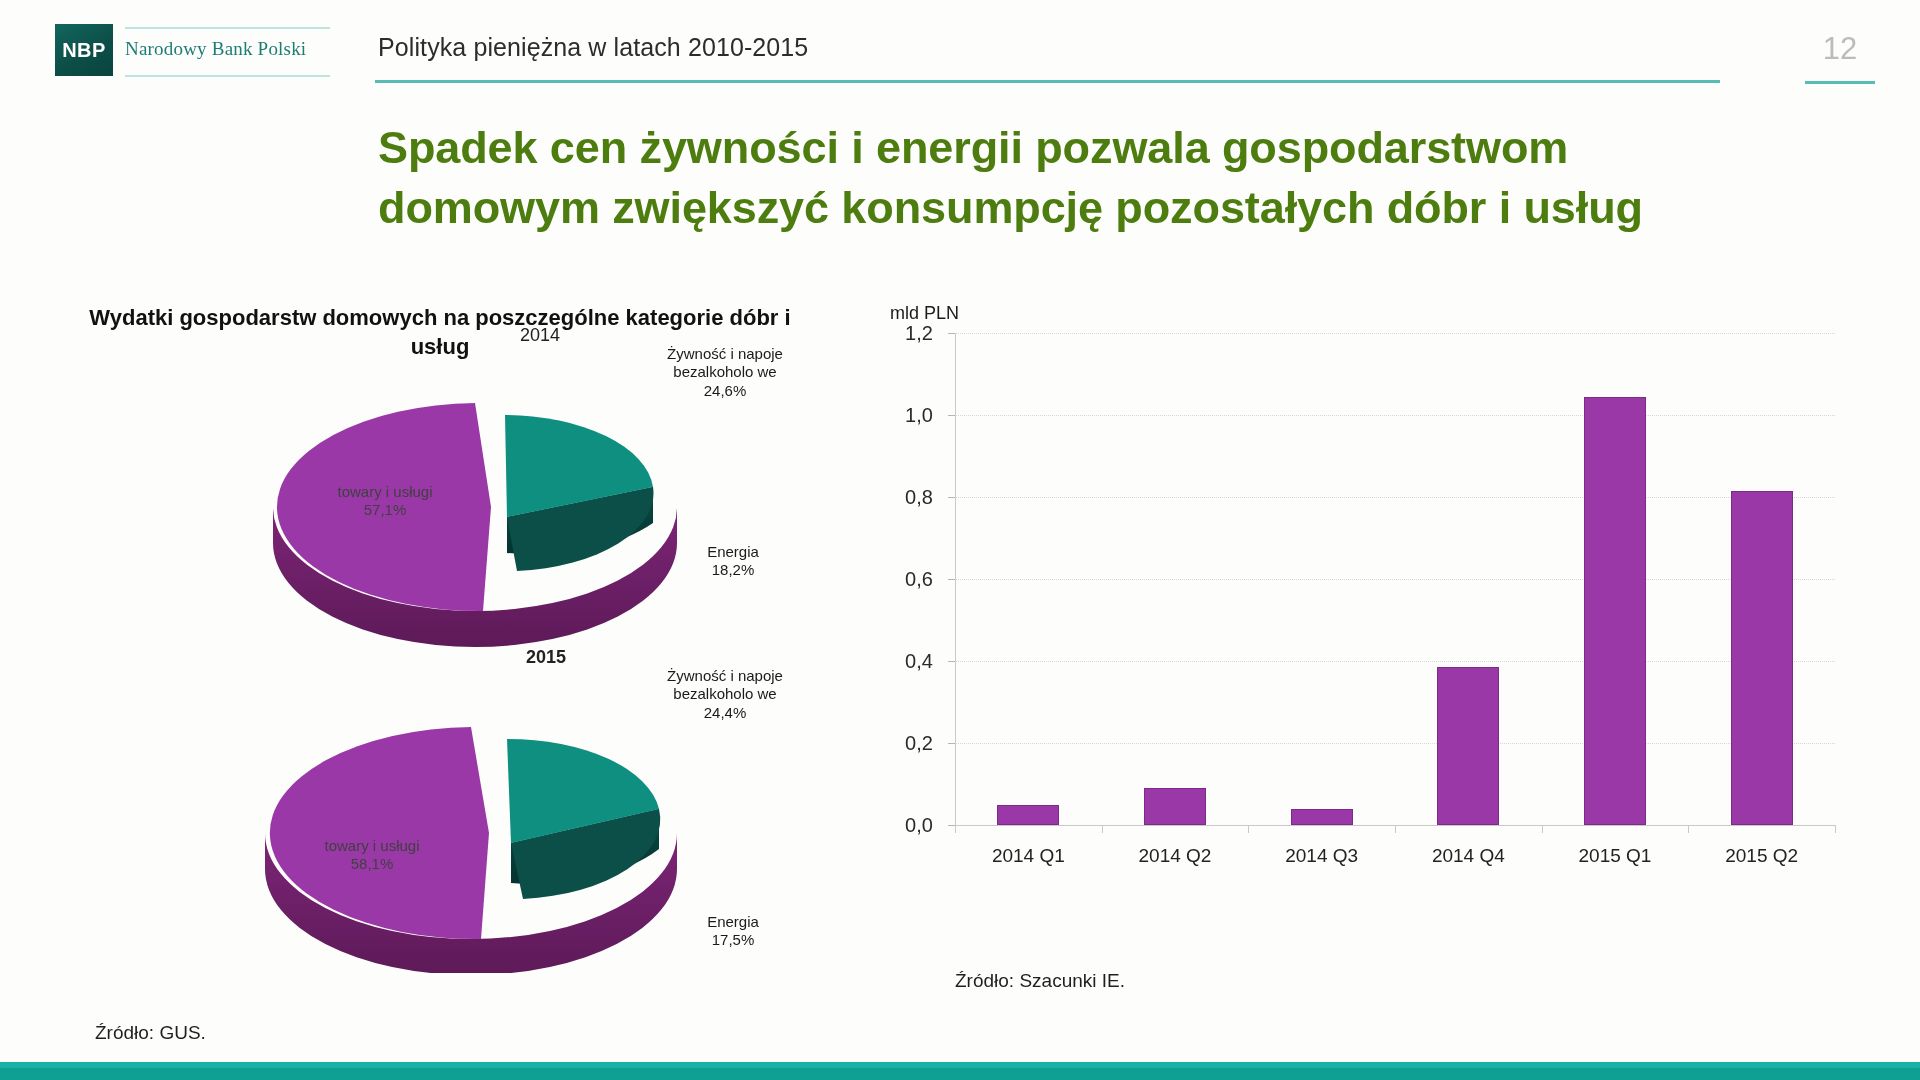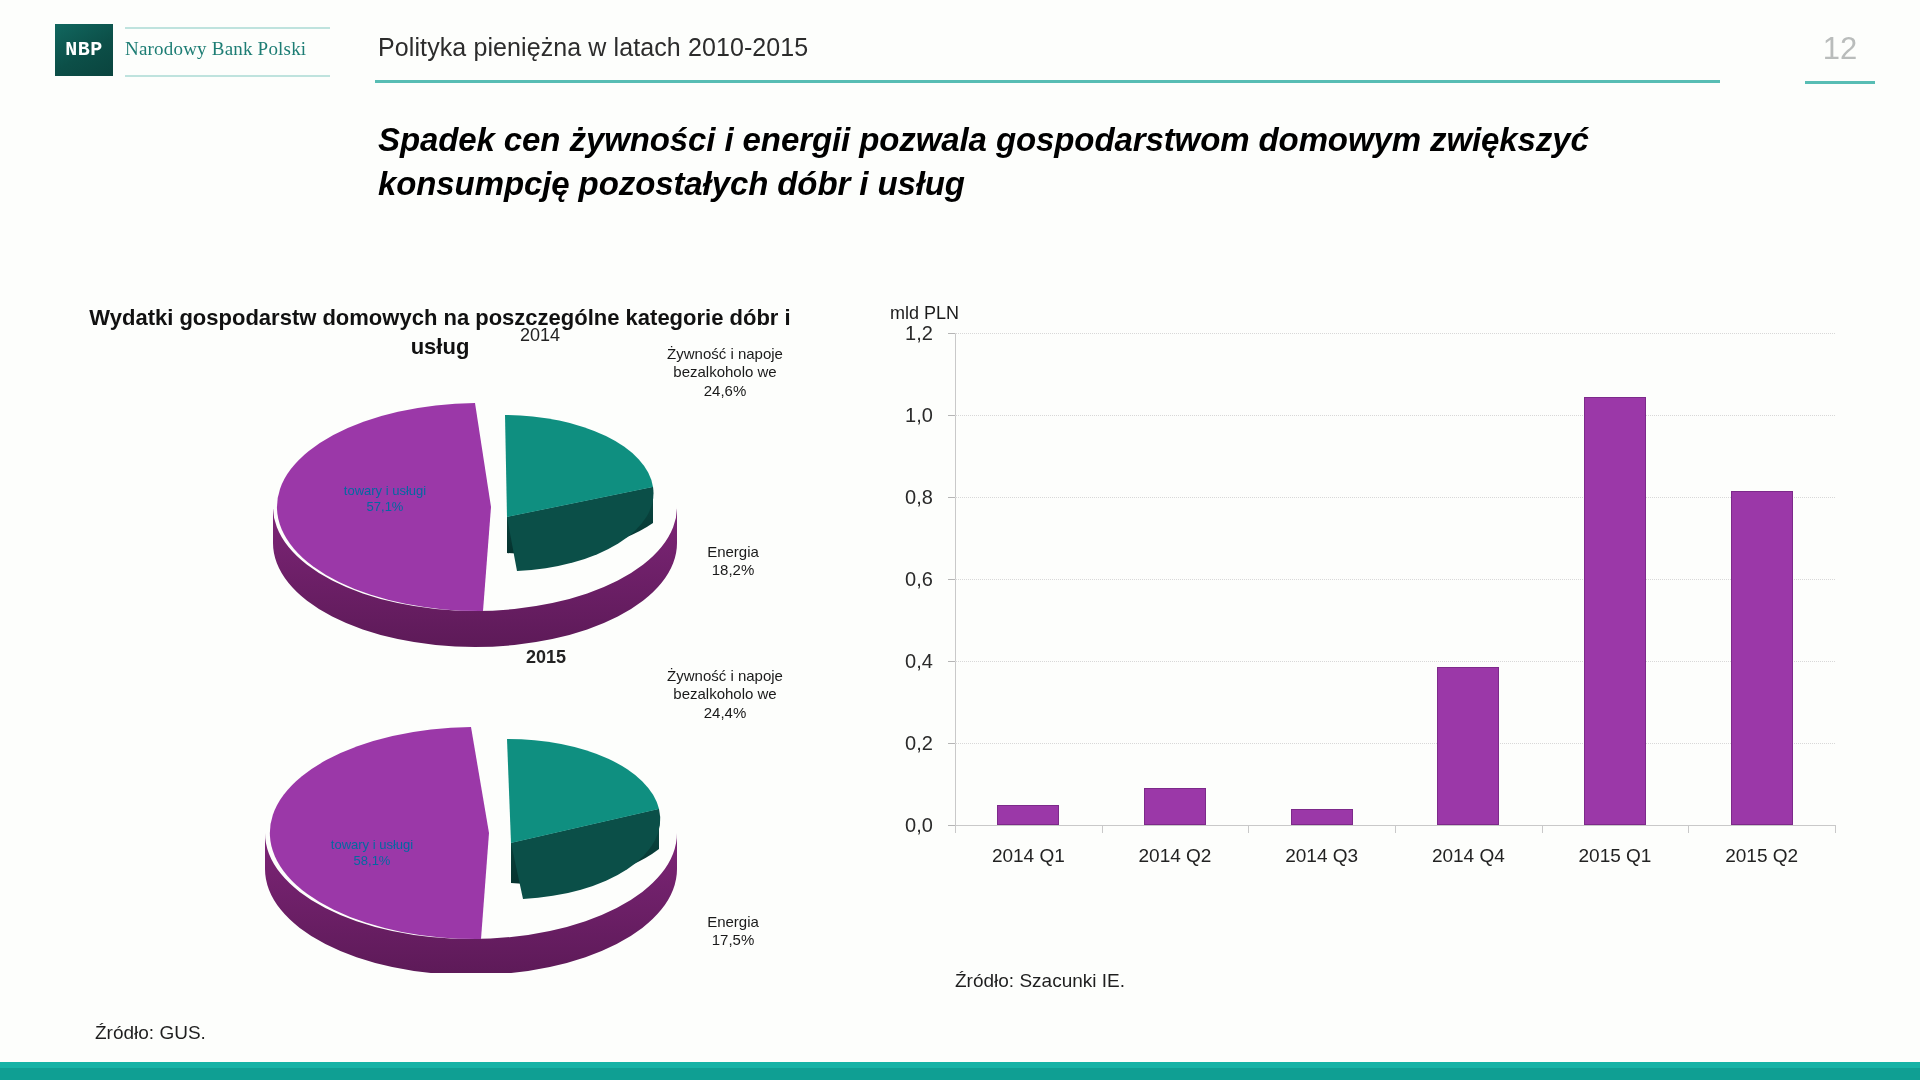--- a/index.html
+++ b/index.html
@@ -5,38 +5,38 @@
   html,body{margin:0;padding:0;}
   body{
     width:1920px;height:1080px;
     background:#fdfefc;
     font-family:"Liberation Sans",sans-serif;
     overflow:hidden;position:relative;
   }
   
   #header{position:absolute;left:0;top:0;width:1920px;height:95px;}
   #logo-box{position:absolute;left:55px;top:24px;width:58px;height:52px;
-    background:linear-gradient(150deg,#11675f 0%,#0c4f48 55%,#0a443e 100%);font-family:Liberation Mono, monospace;}
+    background:linear-gradient(150deg,#11675f 0%,#0c4f48 55%,#0a443e 100%);}
   #logo-box span{display:block;color:#fff;font-weight:bold;font-size:20px;
     letter-spacing:0.5px;text-align:center;line-height:52px;}
   #logo-name{position:absolute;left:125px;top:38px;width:205px;
     font-family:"Liberation Serif",serif;font-size:19px;color:#1d7d74;
     letter-spacing:0.2px;white-space:nowrap;}
   #logo-underline-a{position:absolute;left:125px;top:27px;width:205px;height:2px;background:#bfe3de;}
   #logo-underline-b{position:absolute;left:125px;top:75px;width:205px;height:2px;background:#bfe3de;}
   #header-title{position:absolute;left:378px;top:33px;font-size:25px;color:#2c2c2c;
     letter-spacing:0.1px;white-space:nowrap;}
   #header-rule{position:absolute;left:375px;top:80px;width:1345px;height:3px;background:#58bdb4;}
   #page-num{position:absolute;left:1810px;top:31px;width:60px;text-align:center;
     font-size:31px;color:#b9bcbb;}
   #page-num-rule{position:absolute;left:1805px;top:81px;width:70px;height:3px;background:#58bdb4;}
 
   
   #slide-title{position:absolute;left:378px;top:118px;width:1400px;
-    font-size:33px;font-weight:bold;color:#000000;line-height:1.34;letter-spacing:-0.1px;font-style:italic;}
+    font-size:45px;font-weight:bold;color:#4d7c0f;line-height:1.34;letter-spacing:-0.1px;}
 
   
   #left-panel{position:absolute;left:40px;top:255px;width:830px;height:790px;}
   #right-panel{position:absolute;left:900px;top:255px;width:990px;height:790px;}
 
   .panel-subtitle{font-size:22px;font-weight:bold;color:#111;text-align:center;
     line-height:1.33;margin-top:40px;}
   #left-subtitle{position:absolute;left:20px;top:8px;width:760px;}
   #right-subtitle{position:absolute;left:120px;top:8px;width:760px;}
 
@@ -44,21 +44,21 @@
   .pie-block{position:absolute;width:830px;height:330px;}
   #pie-2014{left:0;top:78px;}
   #pie-2015{left:0;top:400px;}
   .pie-year{position:absolute;font-size:18px;color:#222;text-align:center;width:120px;}
   #year-2014{left:440px;top:-8px;}
   #year-2015{left:446px;top:-8px;font-weight:bold;}
 
   .pie-wrap{position:absolute;left:215px;top:38px;width:470px;height:280px;}
 
   .label-txt{position:absolute;font-size:15px;color:#1a1a1a;text-align:center;line-height:1.22;}
-  .label-in{position:absolute;font-size:13px;color:#0369a1;text-align:center;line-height:1.22;}
+  .label-in{position:absolute;font-size:15px;color:#404040;text-align:center;line-height:1.22;}
 
   
   #yaxis-title{position:absolute;left:-10px;top:48px;font-size:18px;color:#1b1b1b;}
   #plot{position:absolute;left:55px;top:78px;width:880px;height:540px;}
   #plot-frame{position:absolute;left:0;top:0;width:880px;height:492px;}
   .grid-line{position:absolute;left:0;width:880px;height:0;
      border-top:1px dotted #d8d8d8;}
   #axis-y{position:absolute;left:0;top:0;width:1px;height:492px;background:#c9c9c9;}
   #axis-x{position:absolute;left:0;top:492px;width:880px;height:1px;background:#c9c9c9;}
   .ytick{position:absolute;left:-64px;width:56px;text-align:center;font-size:20px;

